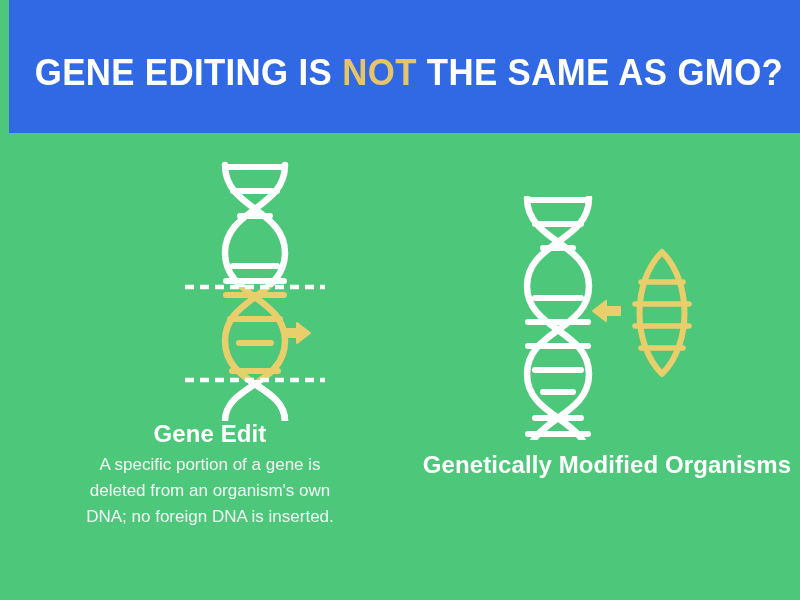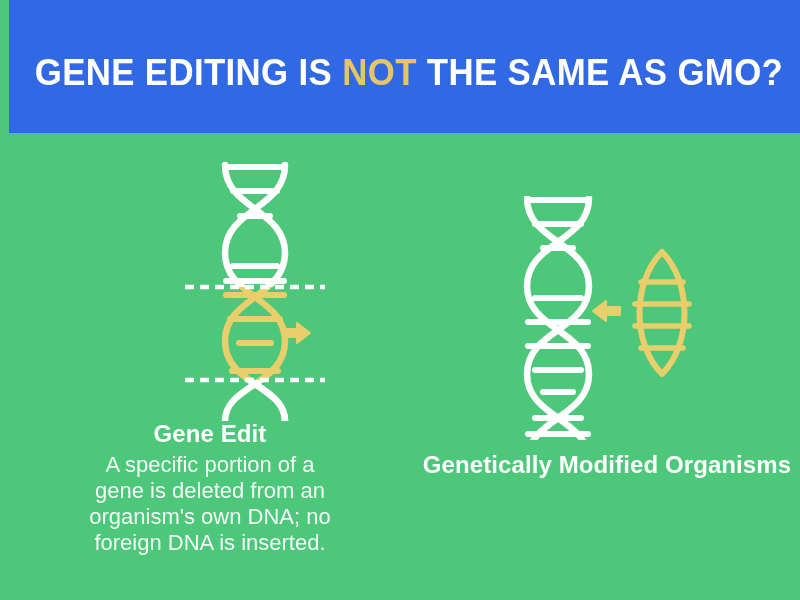--- a/index.html
+++ b/index.html
@@ -89,21 +89,21 @@
     font-weight: bold;
     font-size: 24px;
     line-height: 25px;
     color: #FFFFFF;
     margin: 0 0 6px 0;
     letter-spacing: 0.1px;
   }
   .caption-body {
     font-family: "Liberation Sans", sans-serif;
     font-weight: normal;
-    font-size: 22px;
+    font-size: 17px;
     line-height: 26px;
     color: #F3FBF6;
     margin: 0 auto;
     max-width: 260px;
     text-align: center;
   }
   #caption-right .caption-body { max-width: 262px; }
 
   svg { display: block; }
 </style>

